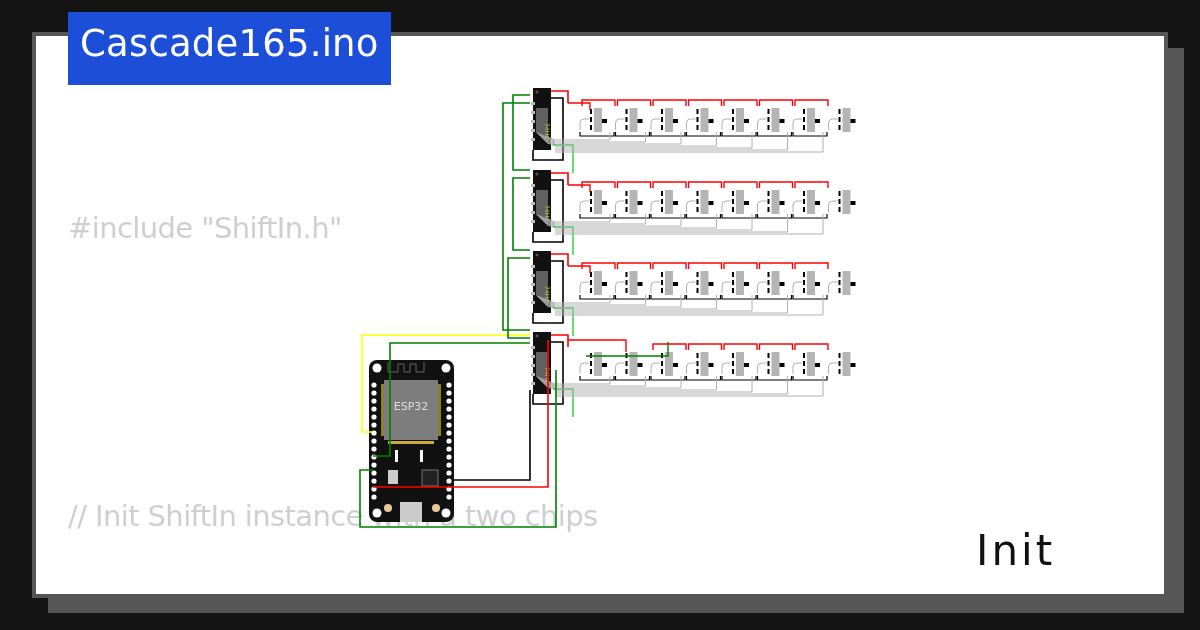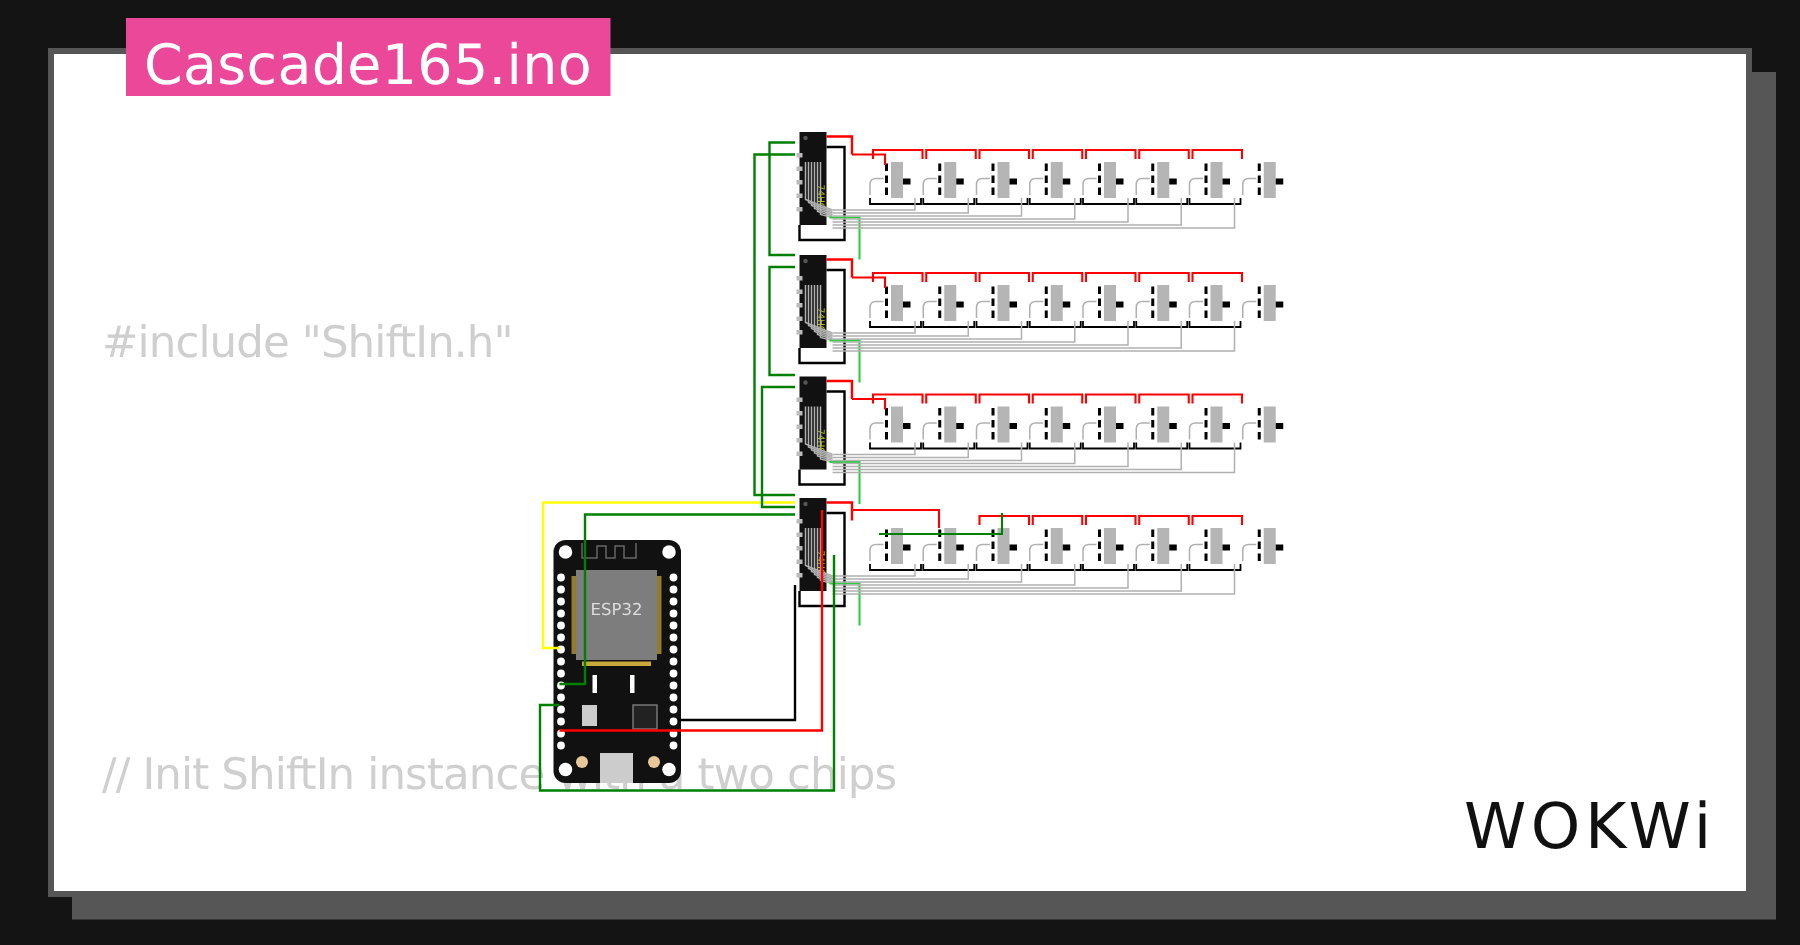--- a/index.html
+++ b/index.html
@@ -1,20 +1,20 @@
 <!DOCTYPE html>
 <html><head>
 <meta charset="utf-8">
 <style>
   html, body { margin:0; padding:0; }
   body { width:1200px; height:630px; background:#141414; position:relative; overflow:hidden; font-family:"DejaVu Sans", sans-serif; }
   .shadow { position:absolute; left:48px; top:48px; width:1136px; height:565px; background:#565656; }
   .frame { position:absolute; left:32px; top:32px; width:1136px; height:566px; background:#565656; }
   .card { position:absolute; left:36px; top:36px; width:1128px; height:558px; background:#ffffff; overflow:hidden; }
-  .title-tab { position:absolute; left:84px; top:12px; height:52px; padding:0 12px; background:#ec4899; color:#fff; font-size:37px; line-height:63px; z-index:5; letter-spacing:0.2px; }
+  .title-tab { position:absolute; left:68px; top:12px; height:73px; padding:0 12px; background:#1d4ed8; color:#fff; font-size:37px; line-height:63px; z-index:5; letter-spacing:0.2px; }
   .code { position:absolute; left:32px; top:72px; color:#cfcfcf; font-size:29px; line-height:48px; white-space:pre; font-family:"DejaVu Sans", sans-serif; letter-spacing:-0.6px; }
   .code div { height:48px; }
   .circuit { position:absolute; left:0; top:0; }
   .logo { position:absolute; left:976px; top:526px; font-size:42px; color:#111; font-family:"DejaVu Sans", sans-serif; letter-spacing:3px; font-weight:normal; z-index:4; }
 </style>
 </head>
 <body>
 
 <div class="shadow"></div>
 <div class="frame"></div>
@@ -525,13 +525,13 @@
     <path d="M373 487 H548 V340" stroke="#ff0000"></path>
   </g>
   <g fill="none" stroke-width="1.6">
     <path d="M530 95 H513 V170 H530" stroke="#008000"></path>
     <path d="M530 103 H503 V330 H530" stroke="#008000"></path>
     <path d="M530 178 H513 V250 H530" stroke="#008000"></path>
     <path d="M530 258 H508 V338 H530" stroke="#008000"></path>
   </g>
 </svg>
 
-<div class="logo">WOKWi</div>
+<div class="logo">Init</div>
 
 </body></html>

